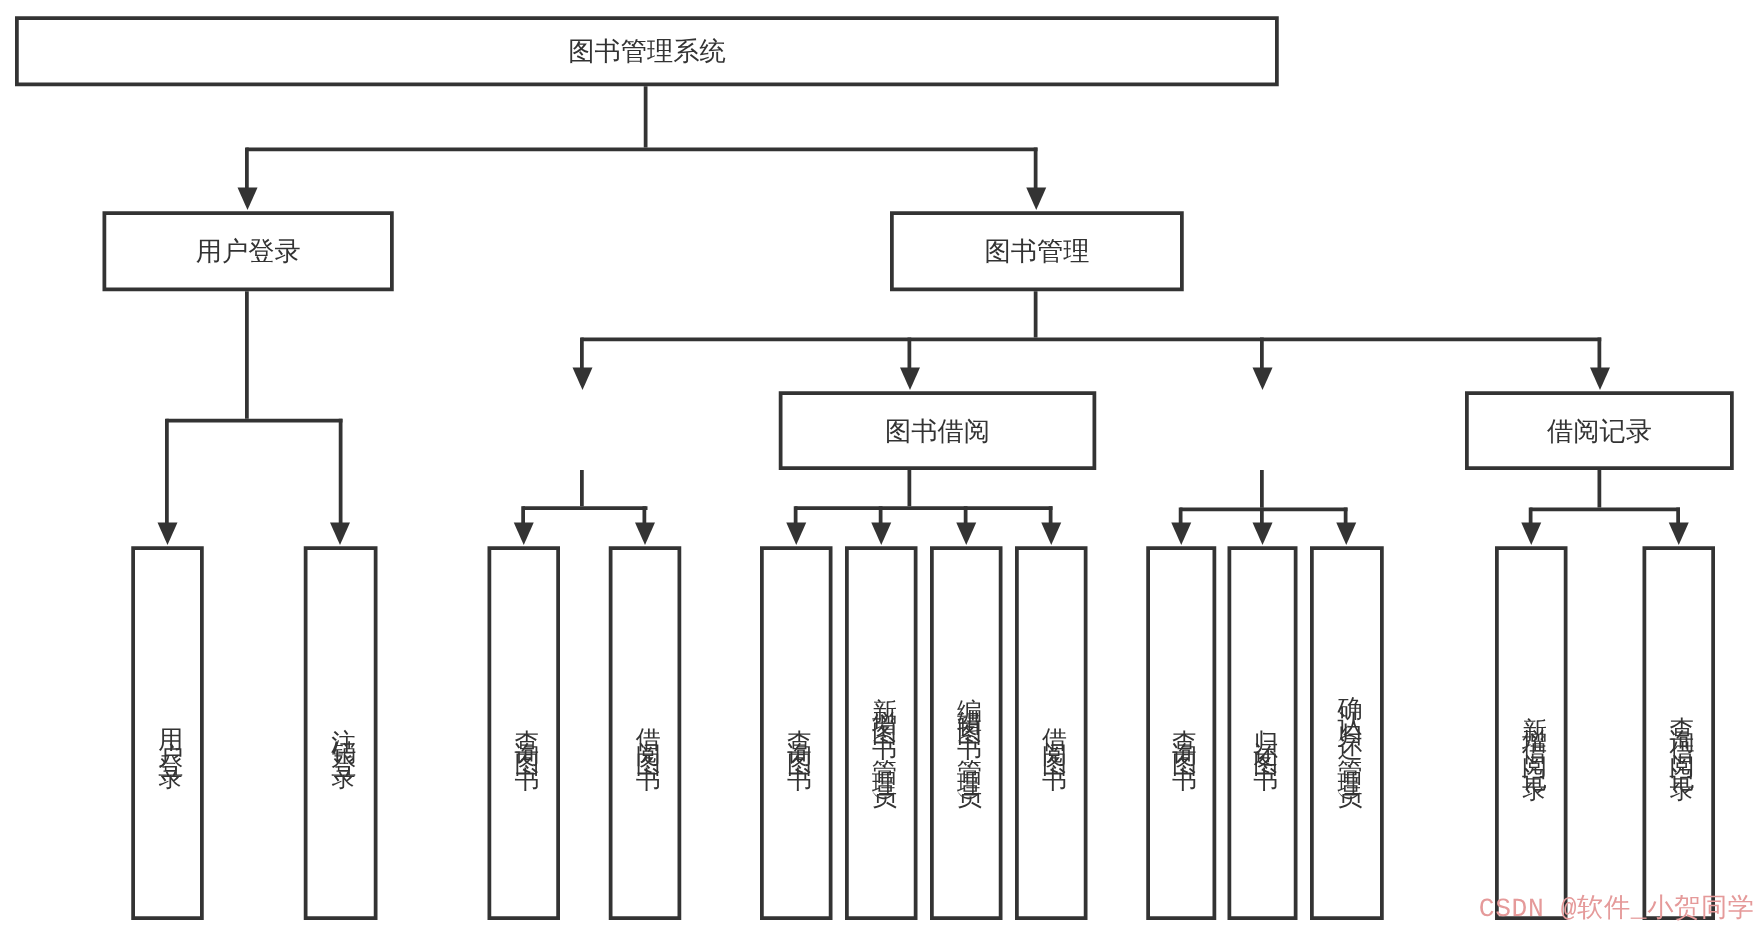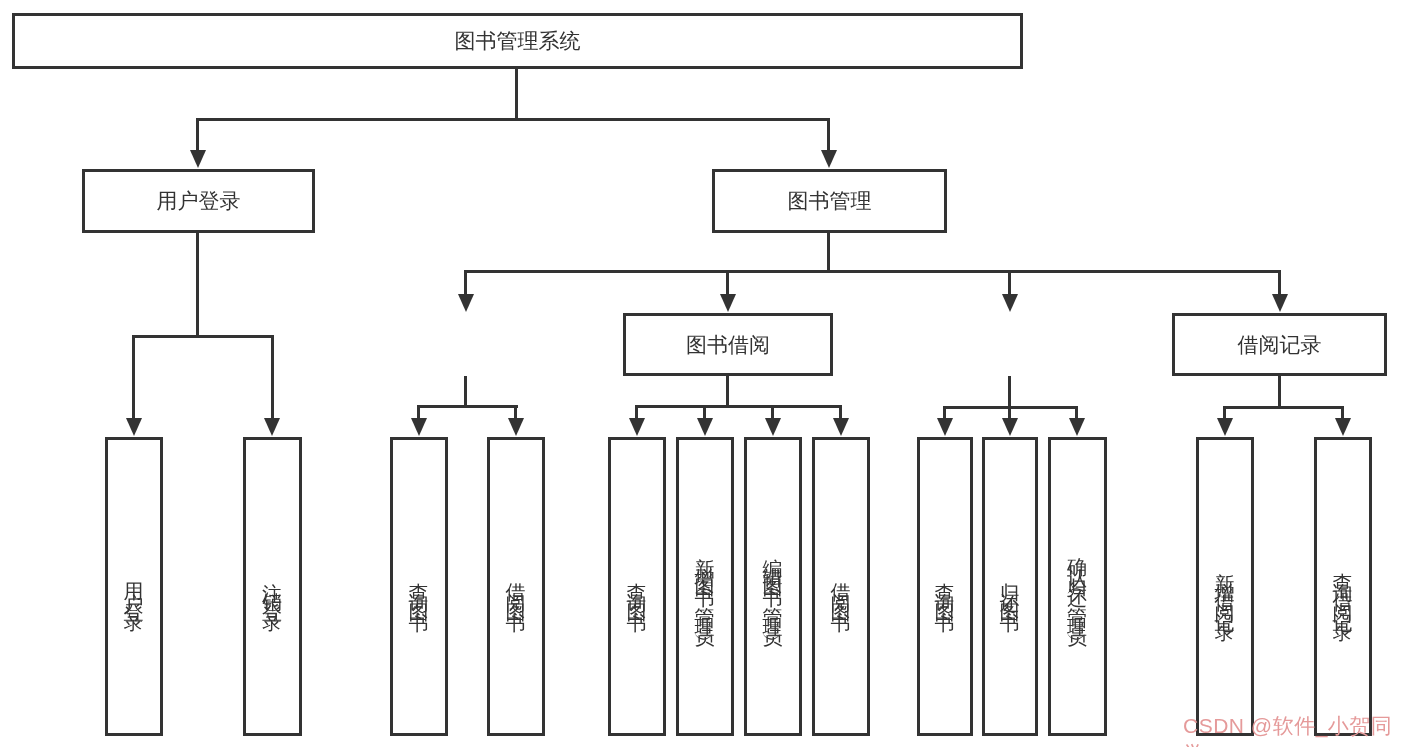--- a/index.html
+++ b/index.html
@@ -1,18 +1,18 @@
 <!DOCTYPE html>
 <html><head>
 <meta charset="utf-8">
 <style>
   html,body{margin:0;padding:0;background:#fff;}
   .stage{
     position:relative;width:1405px;height:747px;background:#ffffff;
-    font-family:Liberation Sans, sans-serif;color:#333;overflow:hidden;
+    font-family:Liberation Mono, monospace;color:#333;overflow:hidden;
   }
   .node{
     position:absolute;box-sizing:border-box;border:3px solid #333;background:#fff;
     display:flex;align-items:center;justify-content:center;
     font-size:21px;color:#333;text-align:center;white-space:nowrap;
   }
   .node.v{font-size:20px;}
   .node.v .lbl{
     writing-mode:vertical-rl;text-orientation:mixed;
     letter-spacing:10px;line-height:1;white-space:normal;
@@ -40,21 +40,21 @@
 
   <div class="node" style="left:82px;top:169px;width:233px;height:64px;">
     <span class="lbl">用户登录</span>
   </div>
 
   <div class="node" style="left:712px;top:169px;width:235px;height:64px;">
     <span class="lbl">图书管理</span>
   </div>
 
 
-  <div class="node" style="left:623px;top:313px;width:210px;height:63px;">
+  <div class="node" style="left:623px;top:313px;width:254px;height:63px;">
     <span class="lbl">图书借阅</span>
   </div>
 
 
   <div class="node" style="left:1172px;top:313px;width:215px;height:63px;">
     <span class="lbl">借阅记录</span>
   </div>
 
   <div class="node v" style="left:105px;top:437px;width:58px;height:299px;">
     <span class="lbl">用户登录</span>

